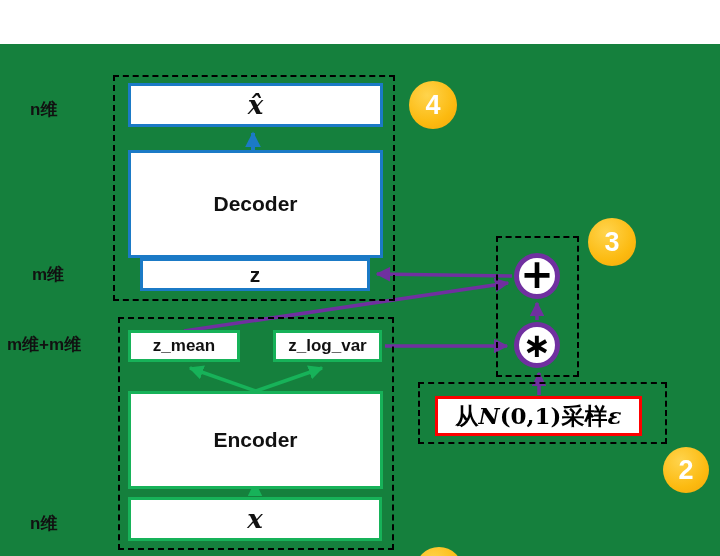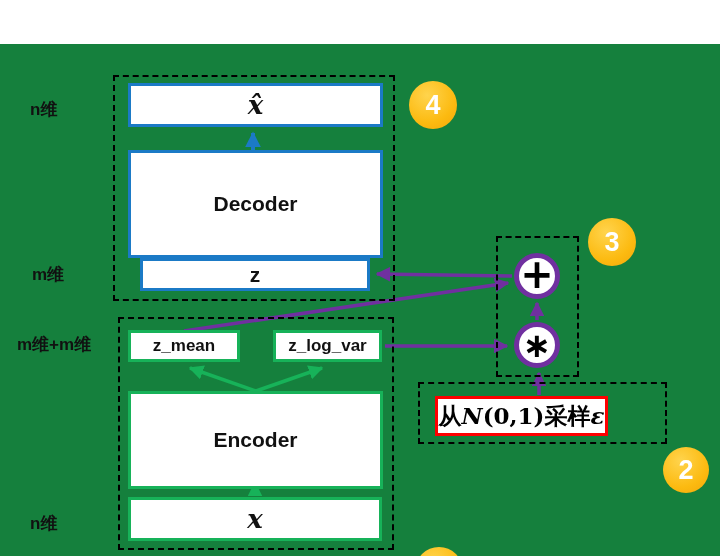--- a/index.html
+++ b/index.html
@@ -82,21 +82,21 @@
 
     <line x1="385" y1="302" x2="507" y2="302" stroke="#7030a0" stroke-width="3.5" marker-end="url(#ah-purple)"></line>
 
     <line x1="537" y1="276" x2="537" y2="259" stroke="#7030a0" stroke-width="3.5" marker-end="url(#ah-purple)"></line>
 
     <line x1="539" y1="351" x2="539" y2="329" stroke="#7030a0" stroke-width="3.5" marker-end="url(#ah-purple)"></line>
   </svg>
 
   <div class="abs dim" style="left:30px;top:54px;">n维</div>
   <div class="abs dim" style="left:32px;top:219px;text-align:center;">m维</div>
-  <div class="abs dim" style="left:17px;top:289px;">m维+m维</div>
+  <div class="abs dim" style="left:7px;top:289px;">m维+m维</div>
   <div class="abs dim" style="left:30px;top:468px;">n维</div>
 
   <div class="abs dashed" style="left:113px;top:31px;width:278px;height:222px;"></div>
 
   <div class="abs node blue" style="left:128px;top:39px;width:255px;height:44px;">
     <span class="math" style="font-size:26px;">x̂</span>
   </div>
 
   <div class="abs node blue" style="left:128px;top:106px;width:255px;height:108px;">
     <span class="lbl-bold" style="font-size:21px;">Decoder</span>
@@ -129,21 +129,21 @@
   <div class="abs opcircle" style="left:514px;top:209px;">
     <span class="plus-glyph">+</span>
   </div>
 
   <div class="abs opcircle" style="left:514px;top:278px;">
     <span class="mul-glyph">∗</span>
   </div>
 
   <div class="abs dashed" style="left:418px;top:338px;width:245px;height:58px;"></div>
 
-  <div class="abs node red" style="left:435px;top:352px;width:173px;height:40px;">
+  <div class="abs node red" style="left:435px;top:352px;width:207px;height:40px;">
     <span class="sample-text"><span>从</span><span class="it">N</span><span>(0,1)</span><span>采样</span><span class="it">ε</span></span>
   </div>
 
   <div class="abs badge" style="left:409px;top:37px;">
     <span>4</span>
   </div>
   <div class="abs badge" style="left:588px;top:174px;">
     <span>3</span>
   </div>
   <div class="abs badge" style="left:663px;top:403px;width:46px;height:46px;">

